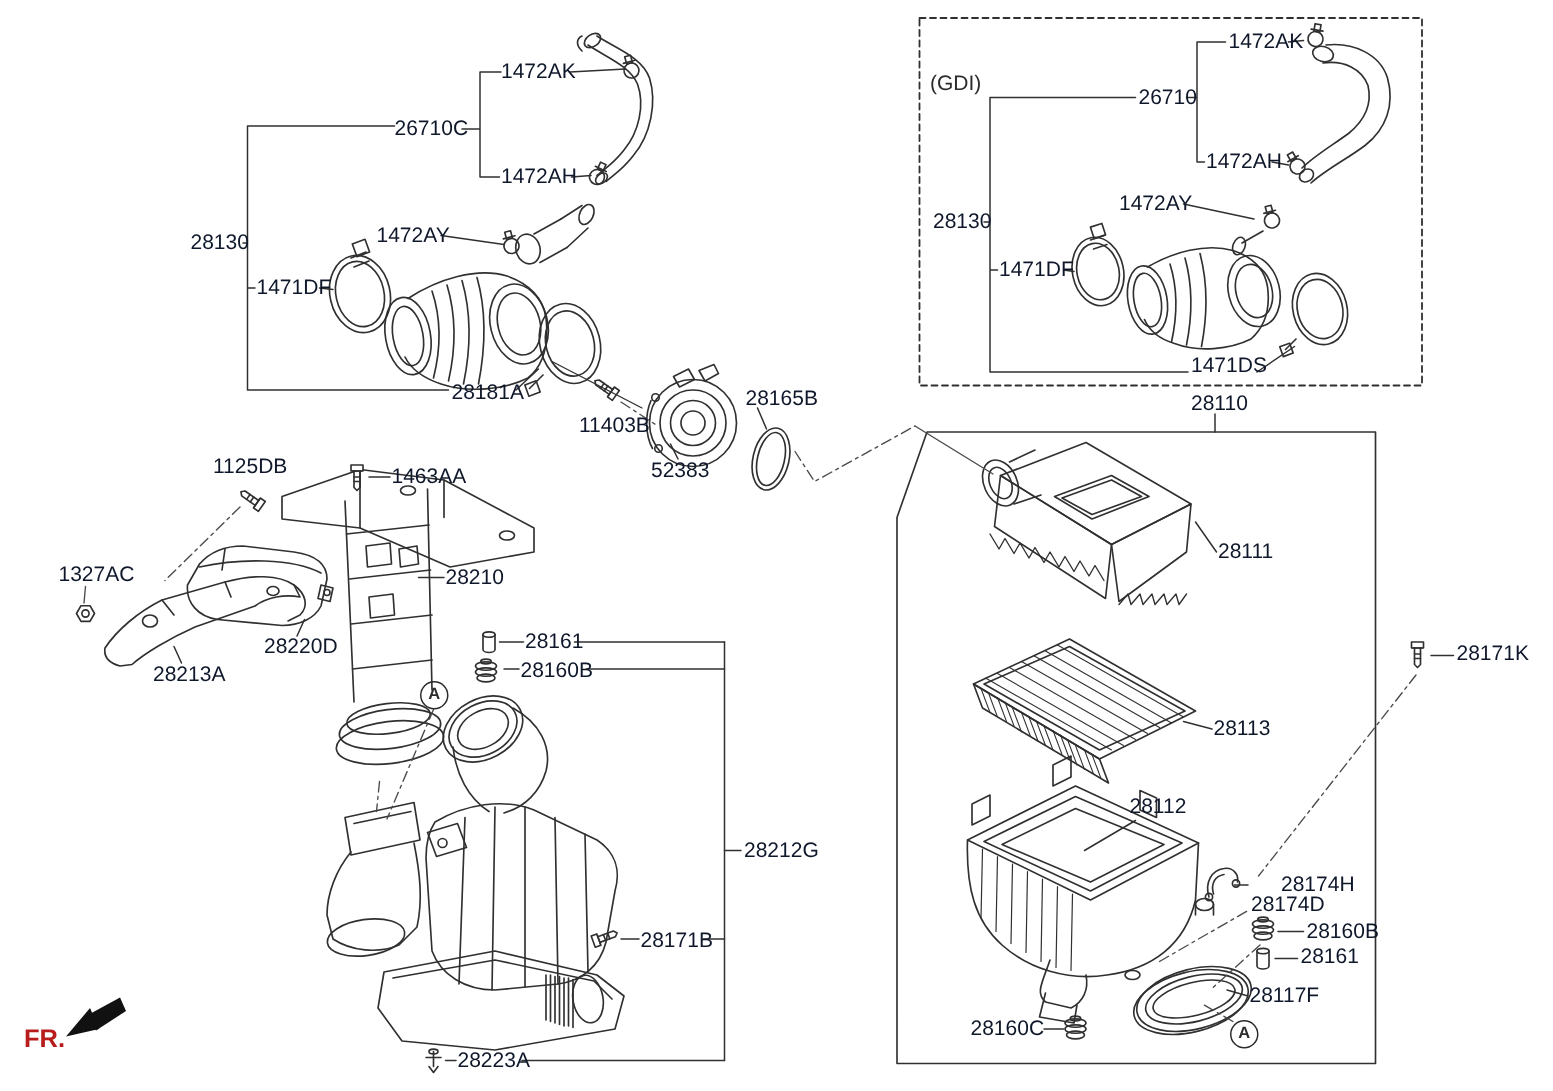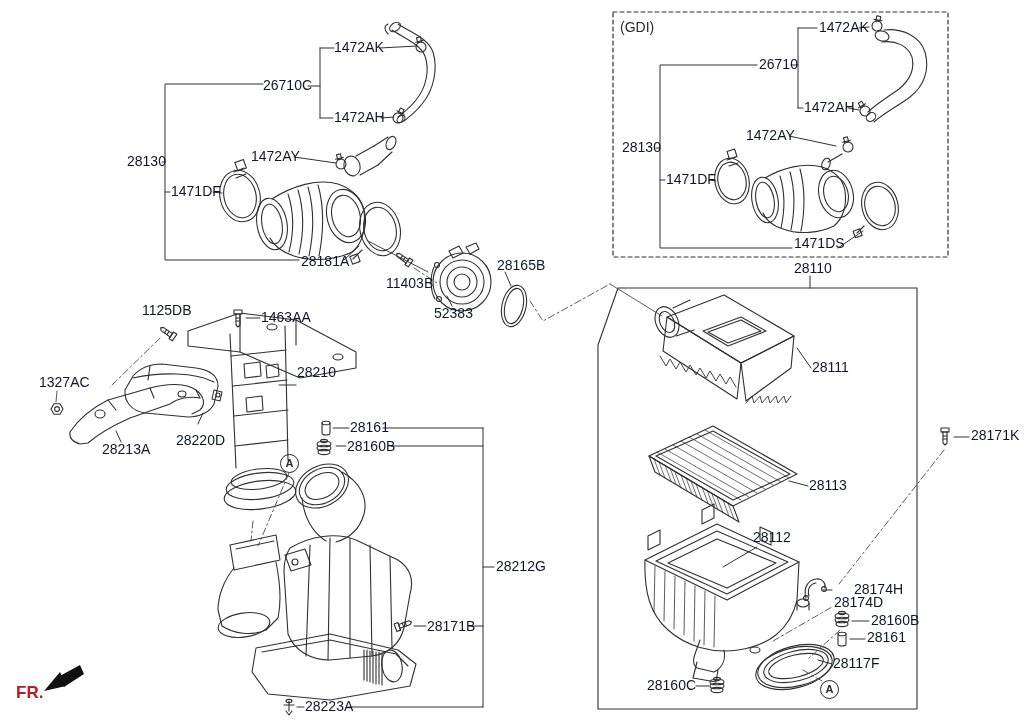--- a/index.html
+++ b/index.html
@@ -2,21 +2,21 @@
 <html><head>
 <meta charset="utf-8">
 <style>
   html,body{margin:0;padding:0;background:#fff;}
   #stage{position:relative;width:1035px;height:727px;background:#fff;overflow:hidden;
          font-family:"Liberation Sans",sans-serif;}
   #lineart{position:absolute;left:0;top:0;}
   .lbl{position:absolute;font-size:14px;line-height:13px;color:#0f172a;white-space:nowrap;
        letter-spacing:0px;}
   .fr{position:absolute;font-size:17px;font-weight:bold;color:#b91c1c;}
-  .gdi{position:absolute;font-size:14px;color:#2b2b2b;}
+  .gdi{position:absolute;font-size:14px;color:#2b2b2b;margin-top:28px;}
   .callout{position:absolute;width:17px;height:17px;border:1.4px solid #2b2b2b;border-radius:50%;
            font-size:11px;font-weight:bold;color:#2b2b2b;text-align:center;line-height:17px;}
 </style>
 </head>
 <body>
 
 <div id="stage">
 
 <svg id="lineart" width="1035" height="727" viewBox="0 0 1035 727" fill="none" stroke="#303030" stroke-width="1.1" stroke-linejoin="round" stroke-linecap="round">
 
@@ -352,23 +352,23 @@
   <div class="lbl" style="left:334px;top:111px">1472AH</div>
   <div class="lbl" style="left:251px;top:150px">1472AY</div>
   <div class="lbl" style="left:127px;top:155px">28130</div>
   <div class="lbl" style="left:171px;top:185px">1471DF</div>
   <div class="lbl" style="left:301px;top:255px">28181A</div>
   <div class="lbl" style="left:386px;top:277px">11403B</div>
   <div class="lbl" style="left:434px;top:307px">52383</div>
   <div class="lbl" style="left:497px;top:259px">28165B</div>
   <div class="lbl" style="left:142px;top:304px">1125DB</div>
   <div class="lbl" style="left:261px;top:311px">1463AA</div>
-  <div class="lbl" style="left:297px;top:366px">28210</div>
+  <div class="lbl" style="left:297px;top:378px">28210</div>
   <div class="lbl" style="left:39px;top:376px">1327AC</div>
-  <div class="lbl" style="left:176px;top:434px">28220D</div>
+  <div class="lbl" style="left:176px;top:424px">28220D</div>
   <div class="lbl" style="left:102px;top:443px">28213A</div>
   <div class="lbl" style="left:350px;top:421px">28161</div>
   <div class="lbl" style="left:347px;top:440px">28160B</div>
   <div class="lbl" style="left:496px;top:560px">28212G</div>
   <div class="lbl" style="left:427px;top:620px">28171B</div>
   <div class="lbl" style="left:305px;top:700px">28223A</div>
 
   <div class="gdi" style="left:620px;top:19px">(GDI)</div>
   <div class="lbl" style="left:819px;top:21px">1472AK</div>
   <div class="lbl" style="left:759px;top:58px">26710</div>

